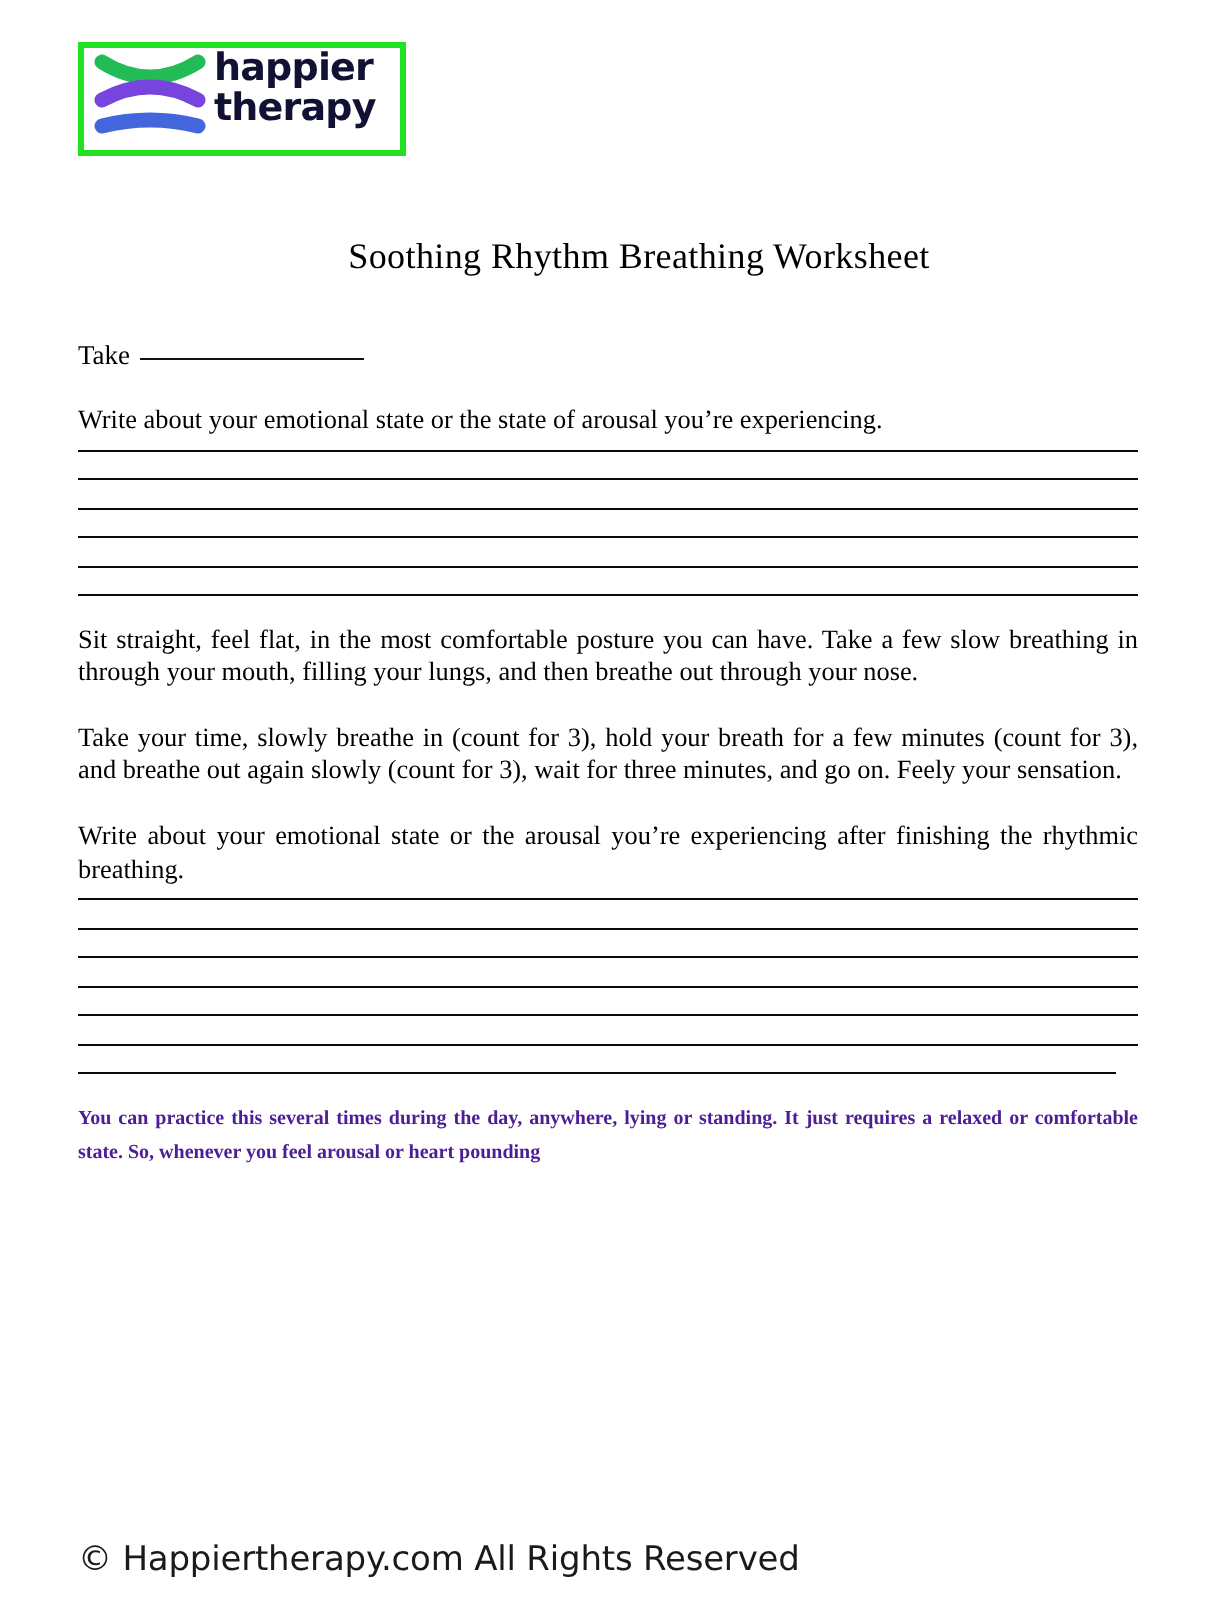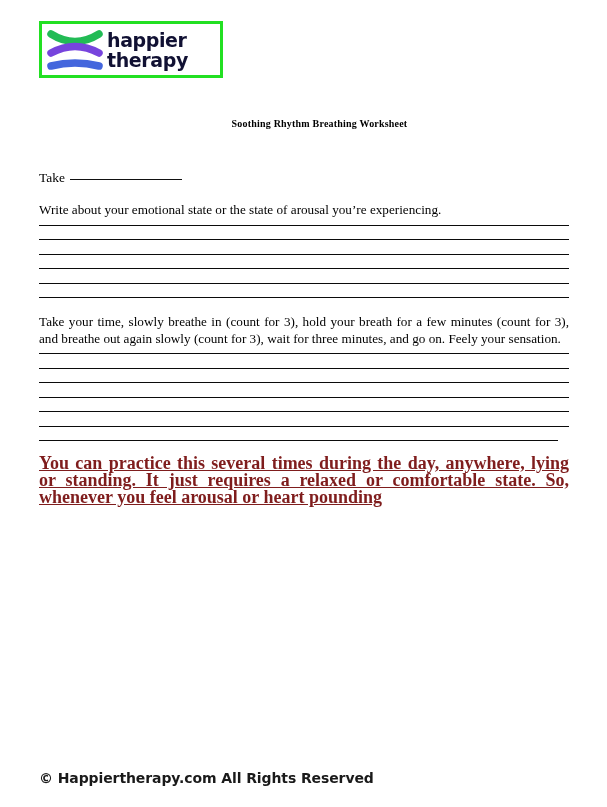--- a/index.html
+++ b/index.html
@@ -20,27 +20,27 @@
     position: absolute;
     inset: 0;
     background: #ffffff;
   }
 
   
   .logo-block {
     position: absolute;
     left: 39px;
     top: 21px;
-    width: 184px;
+    width: 164px;
     height: 57px;
     border: 3px solid #22e022;
     background: #ffffff;
     box-sizing: border-box;
     display: flex;
-    align-items: center;
+    align-items: flex-start;
   }
   .logo-marks {
     width: 56px;
     height: 46px;
     margin-left: 5px;
     position: relative;
     flex: none;
   }
   .logo-marks svg { display: block; }
   .logo-words {
@@ -54,22 +54,22 @@
   }
 
   
   .doc-title {
     position: absolute;
     left: 0;
     right: 0;
     top: 118px;
     text-align: center;
     font-family: "Liberation Serif", serif;
-    font-weight: bold;
-    font-size: 10px;
+    font-weight: normal;
+    font-size: 18px;
     letter-spacing: 0.2px;
     margin-left: 32px;
   }
 
   
   .content {
     position: absolute;
     left: 39px;
     top: 170px;
     width: 530px;
@@ -104,36 +104,35 @@
   }
   .rule-line {
     border-top: 1.7px solid #0b0b0b;
     height: 0;
     margin-bottom: 13.5px;
     width: 100%;
   }
   .rule-line.short { width: 98%; }
 
   .red-note {
-    color: #7f1d1d;
+    color: #4c1d95;
     font-weight: bold;
-    font-size: 18px;
+    font-size: 10px;
     line-height: 17px;
     text-align: justify;
-    text-decoration: underline;
   }
 
   
   .footer {
     position: absolute;
     left: 39px;
     top: 770px;
     font-family: "DejaVu Sans", sans-serif;
-    font-weight: bold;
-    font-size: 14px;
+    font-weight: normal;
+    font-size: 17px;
     color: #1a1a1a;
     letter-spacing: -0.1px;
   }
 </style>
 </head>
 <body>
 
 <div class="page">
 
   <div class="logo-block">
@@ -163,22 +162,24 @@
 
     <div class="lines-block">
       <div class="rule-line"></div>
       <div class="rule-line"></div>
       <div class="rule-line"></div>
       <div class="rule-line"></div>
       <div class="rule-line"></div>
       <div class="rule-line"></div>
     </div>
 
+    <p class="para" style="margin-top:2px;">Sit straight, feel flat, in the most comfortable posture you can have. Take a few slow breathing in through your mouth, filling your lungs, and then breathe out through your nose.</p>
     <p class="para gap-top">Take your time, slowly breathe in (count for 3), hold your breath for a few minutes (count for 3), and breathe out again slowly (count for 3), wait for three minutes, and go on. Feely your sensation.</p>
 
+    <p class="para gap-top">Write about your emotional state or the arousal you’re experiencing after finishing the rhythmic breathing.</p>
 
     <div class="lines-block">
       <div class="rule-line"></div>
       <div class="rule-line"></div>
       <div class="rule-line"></div>
       <div class="rule-line"></div>
       <div class="rule-line"></div>
       <div class="rule-line"></div>
       <div class="rule-line short"></div>
     </div>

